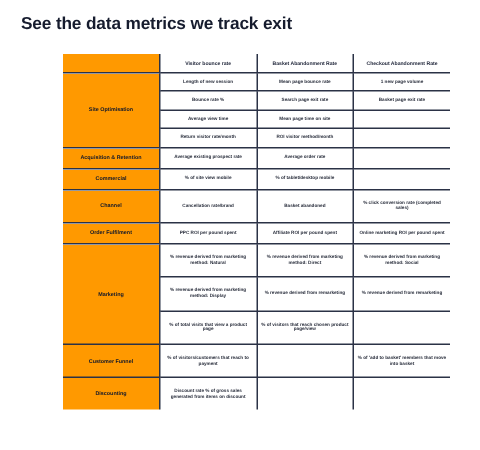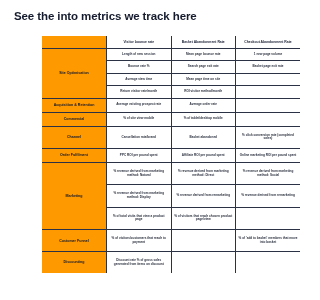--- a/index.html
+++ b/index.html
@@ -60,21 +60,21 @@
     background:#ff9900;border-right:0.5px solid #2b3246;
   }
   table.matrix tr.last td{border-bottom:none;}
   table.matrix td.empty{color:transparent;}
 </style>
 </head>
 <body>
 
 <div class="page">
 
-  <div class="title">See the into metrics we track here</div>
+  <div class="title">See the data metrics we track exit</div>
 
   <div class="table-wrap">
     <table class="matrix">
       <tbody>
         <tr class="head">
           <td class="headcat"></td>
           <td>Visitor bounce rate</td>
           <td>Basket Abandonment Rate</td>
           <td class="col3">Checkout Abandonment Rate</td>
         </tr>

